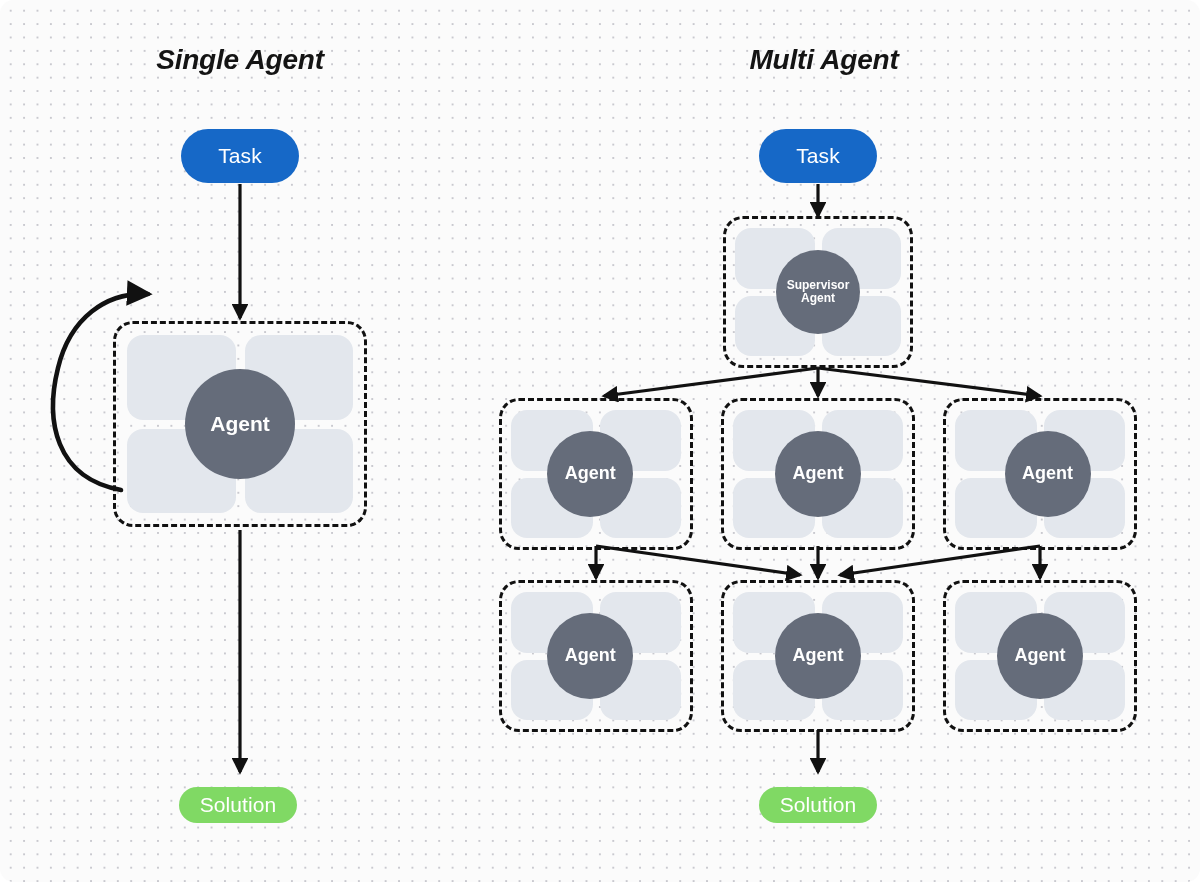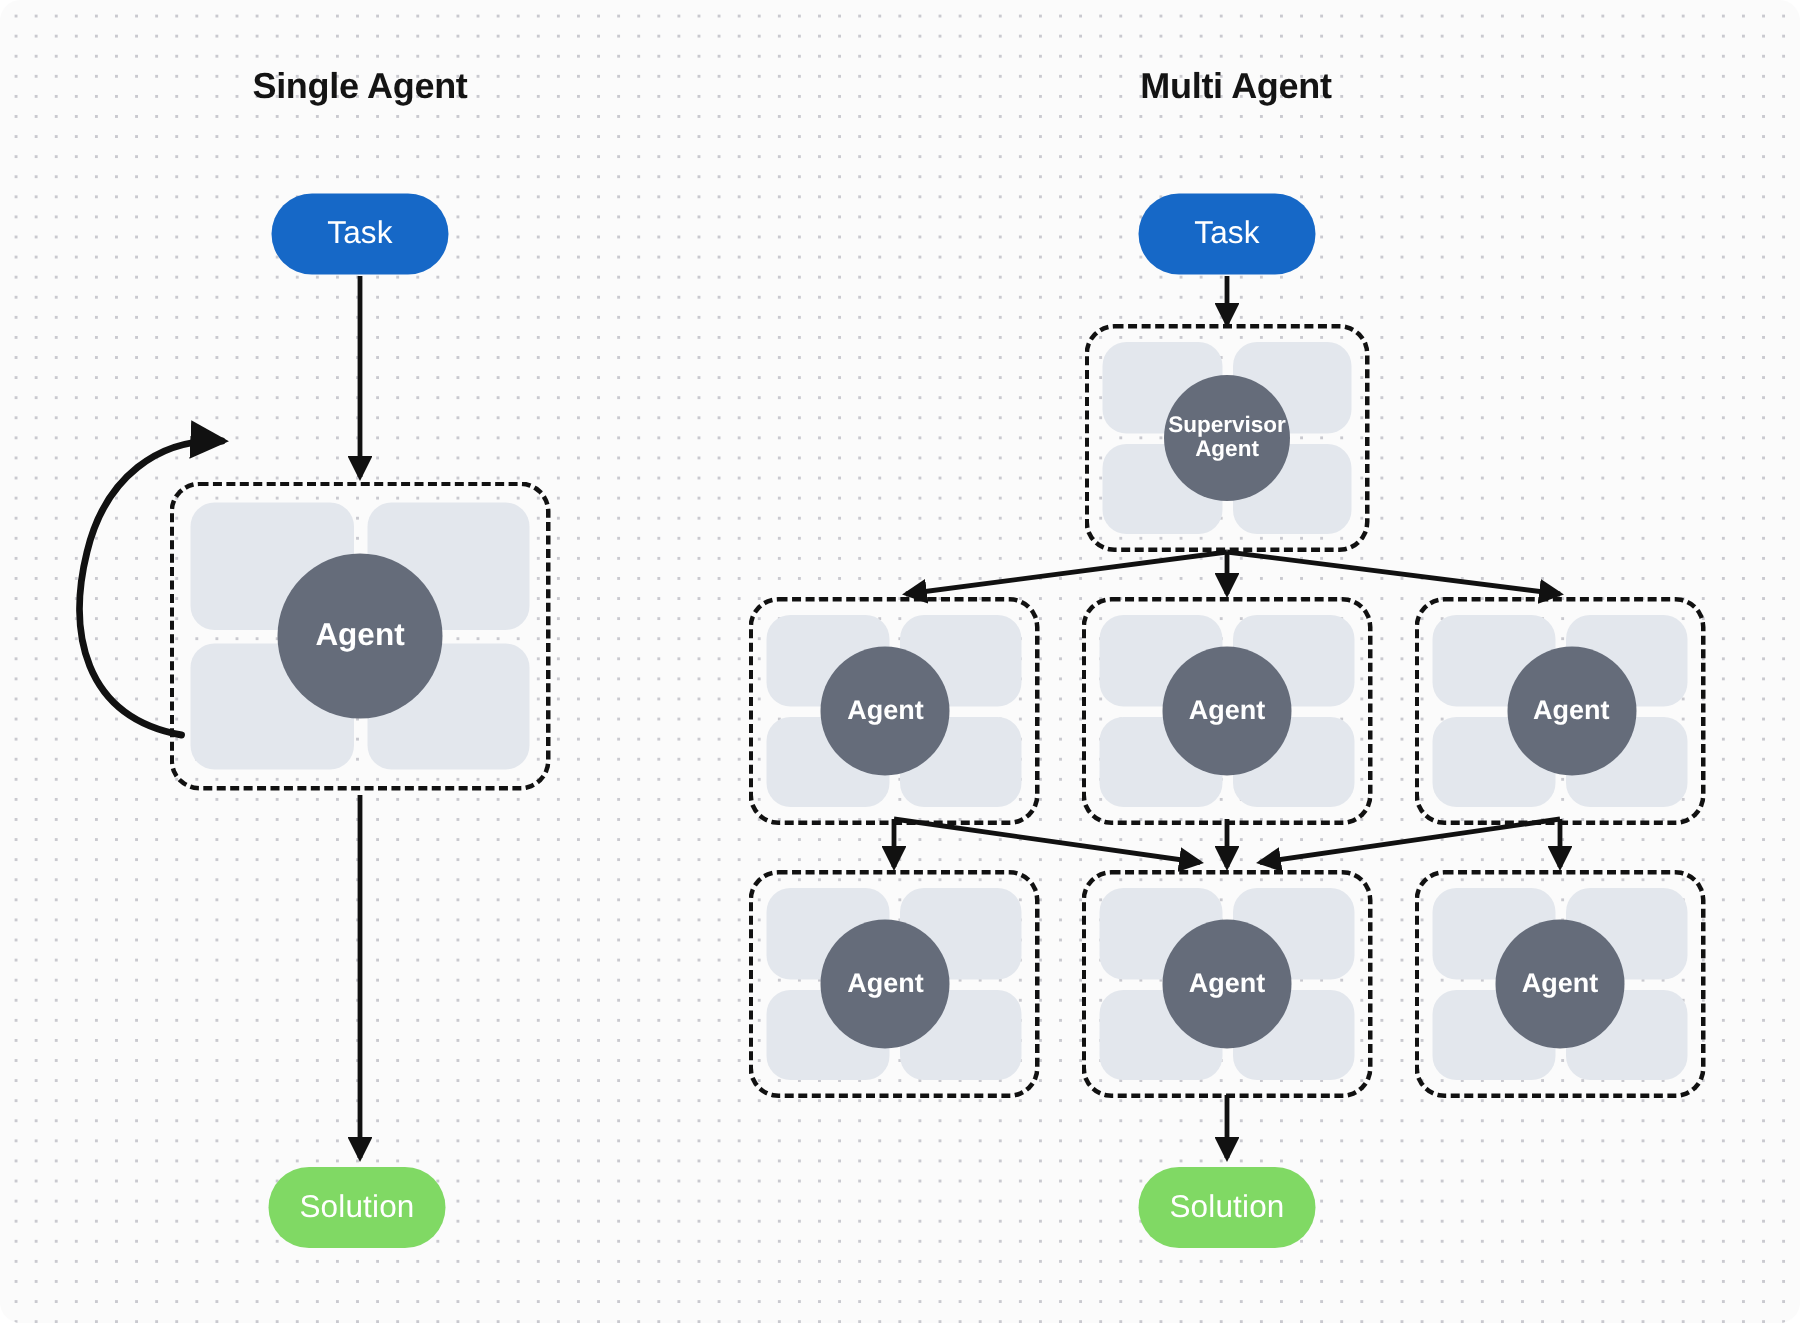--- a/index.html
+++ b/index.html
@@ -21,42 +21,43 @@
   }
   #svg-layer {
     position: absolute;
     left: 0; top: 0;
     width: 1200px;
     height: 882px;
   }
 
   .panel-title {
     position: absolute;
-    font-size: 24px;
+    font-size: 28px;
     font-weight: bold;
     color: #141414;
     letter-spacing: -0.2px;
     white-space: nowrap;
     transform: translateX(-50%);
+    font-style: italic;
   }
 
   .pill {
     position: absolute;
     transform: translate(-50%, -50%);
     display: flex;
     align-items: center;
     justify-content: center;
     border-radius: 999px;
     color: #ffffff;
     font-size: 21px;
     font-weight: 400;
     letter-spacing: 0.1px;
   }
   .pill.task   { background: #1668c7; width: 118px; height: 54px; }
-  .pill.solution { background: #80d964; width: 118px; height: 54px; font-size: 21px; }
+  .pill.solution { background: #80d964; width: 118px; height: 36px; font-size: 21px; }
 
   
   .agent-node {
     position: absolute;
     transform: translate(-50%, -50%);
     box-sizing: border-box;
     border: 3px dashed #111111;
     border-radius: 20px;
   }
   .petals {
@@ -81,21 +82,21 @@
     transform: translate(-50%, -50%);
     display: flex;
     align-items: center;
     justify-content: center;
     text-align: center;
     color: #ffffff;
     font-weight: bold;
     line-height: 1.08;
   }
   .core.supervisor {
-    font-size: 15px;
+    font-size: 12px;
     font-weight: bold;
   }
   .core .core-label { display: block; white-space: nowrap; }
 
   
   .agent-node.single { width: 254px; height: 206px; }
   .agent-node.single .core { width: 110px; height: 110px; font-size: 21px; }
   .agent-node.single .petals { gap: 9px; padding: 11px; }
 
   

